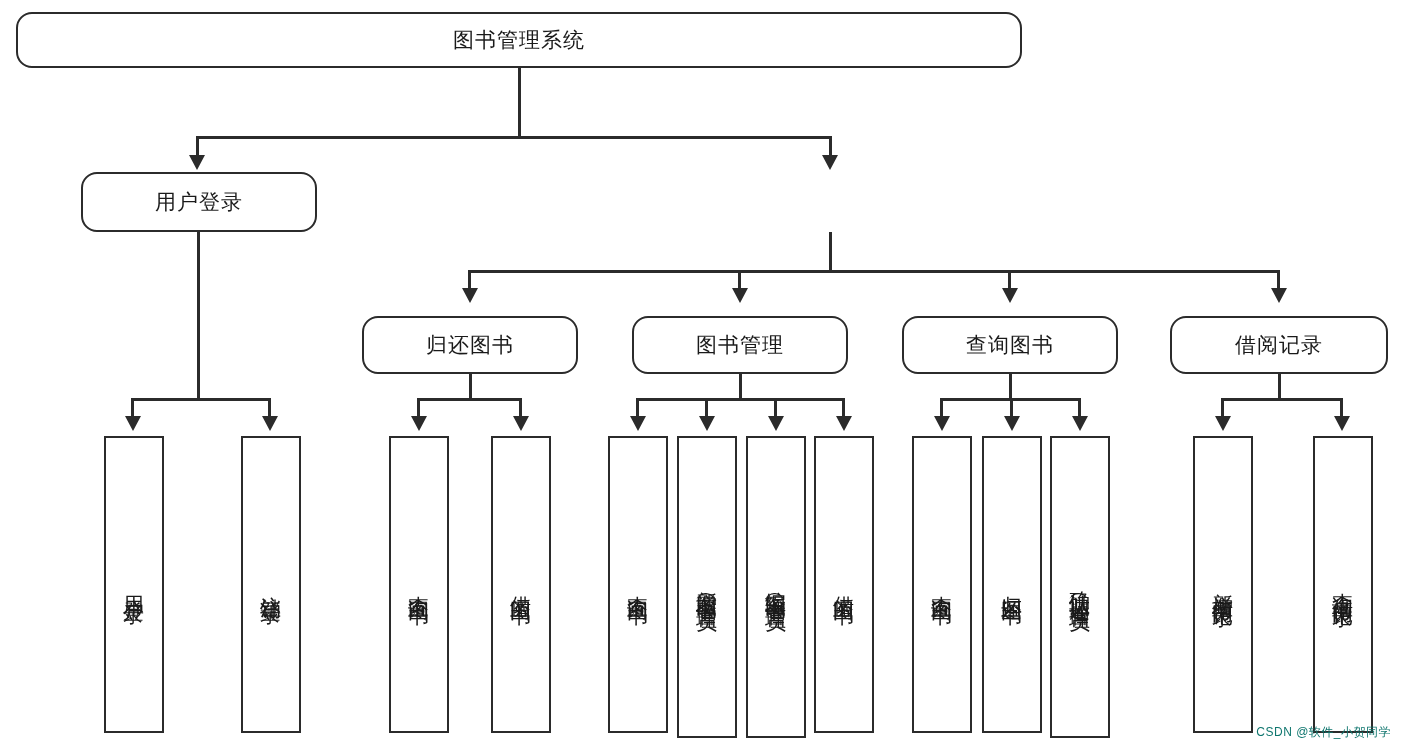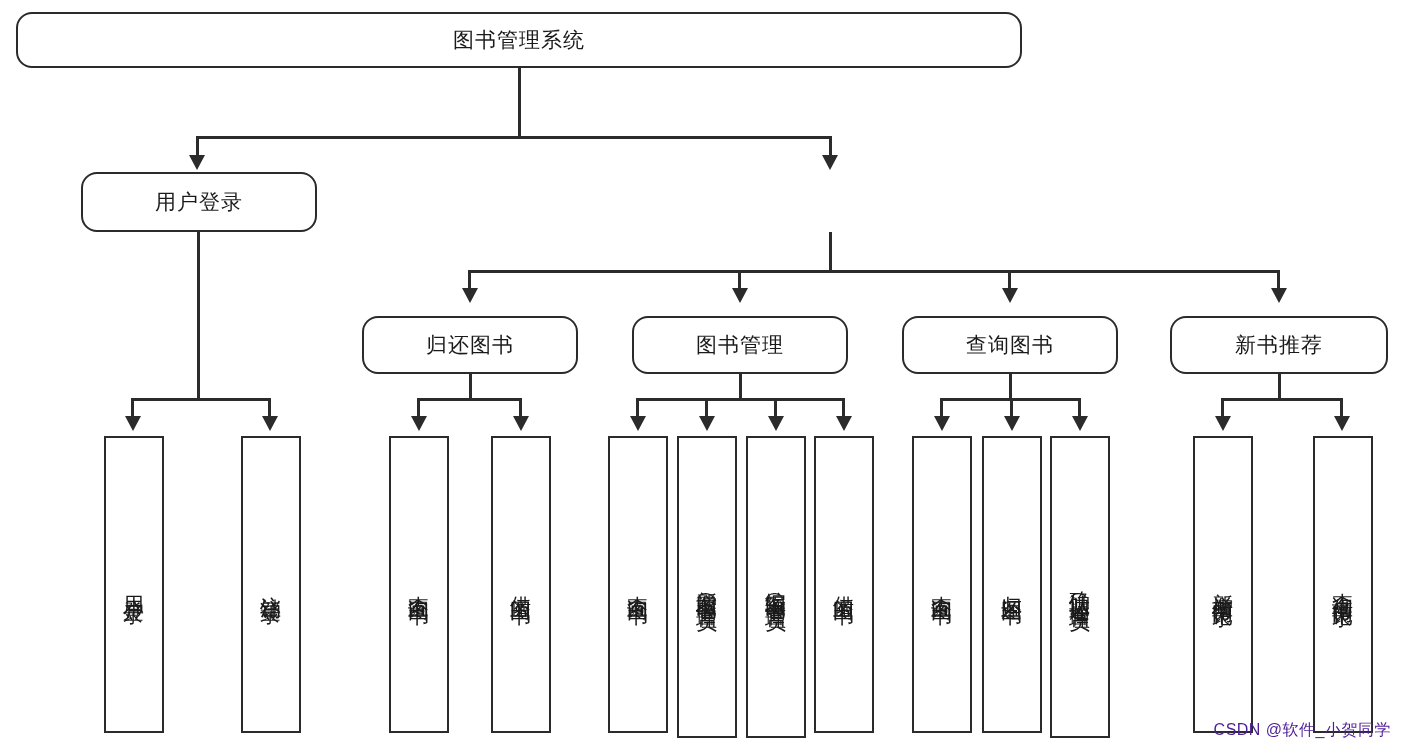--- a/index.html
+++ b/index.html
@@ -59,22 +59,22 @@
     width: 0;
     height: 0;
     border-left: 8px solid transparent;
     border-right: 8px solid transparent;
     border-top: 15px solid #2b2b2b;
   }
   #watermark {
     position: absolute;
     right: 14px;
     bottom: 6px;
-    font-size: 16px;
-    color: #4c1d95;
+    font-size: 12px;
+    color: #0f766e;
     white-space: nowrap;
     letter-spacing: 0.5px;
     margin-left: 48px;
   }
 </style>
 </head>
 <body>
 
 <div id="canvas">
 
@@ -118,21 +118,21 @@
   <div class="node horiz" style="left:362px; top:316px; width:216px; height:58px;">
     <span>归还图书</span>
   </div>
   <div class="node horiz" style="left:632px; top:316px; width:216px; height:58px;">
     <span>图书管理</span>
   </div>
   <div class="node horiz" style="left:902px; top:316px; width:216px; height:58px;">
     <span>查询图书</span>
   </div>
   <div class="node horiz" style="left:1170px; top:316px; width:218px; height:58px;">
-    <span>新书推荐</span>
+    <span>借阅记录</span>
   </div>
 
   <div class="conn vline" style="left:469px; top:374px; width:3px; height:26px;"></div>
   <div class="conn hline" style="left:417px; top:398px; width:105px; height:3px;"></div>
   <div class="conn vline" style="left:417px; top:398px; width:3px; height:20px;"></div>
   <div class="arrow" style="left:411px; top:416px;"></div>
   <div class="conn vline" style="left:519px; top:398px; width:3px; height:20px;"></div>
   <div class="arrow" style="left:513px; top:416px;"></div>
 
   <div class="conn vline" style="left:739px; top:374px; width:3px; height:26px;"></div>

